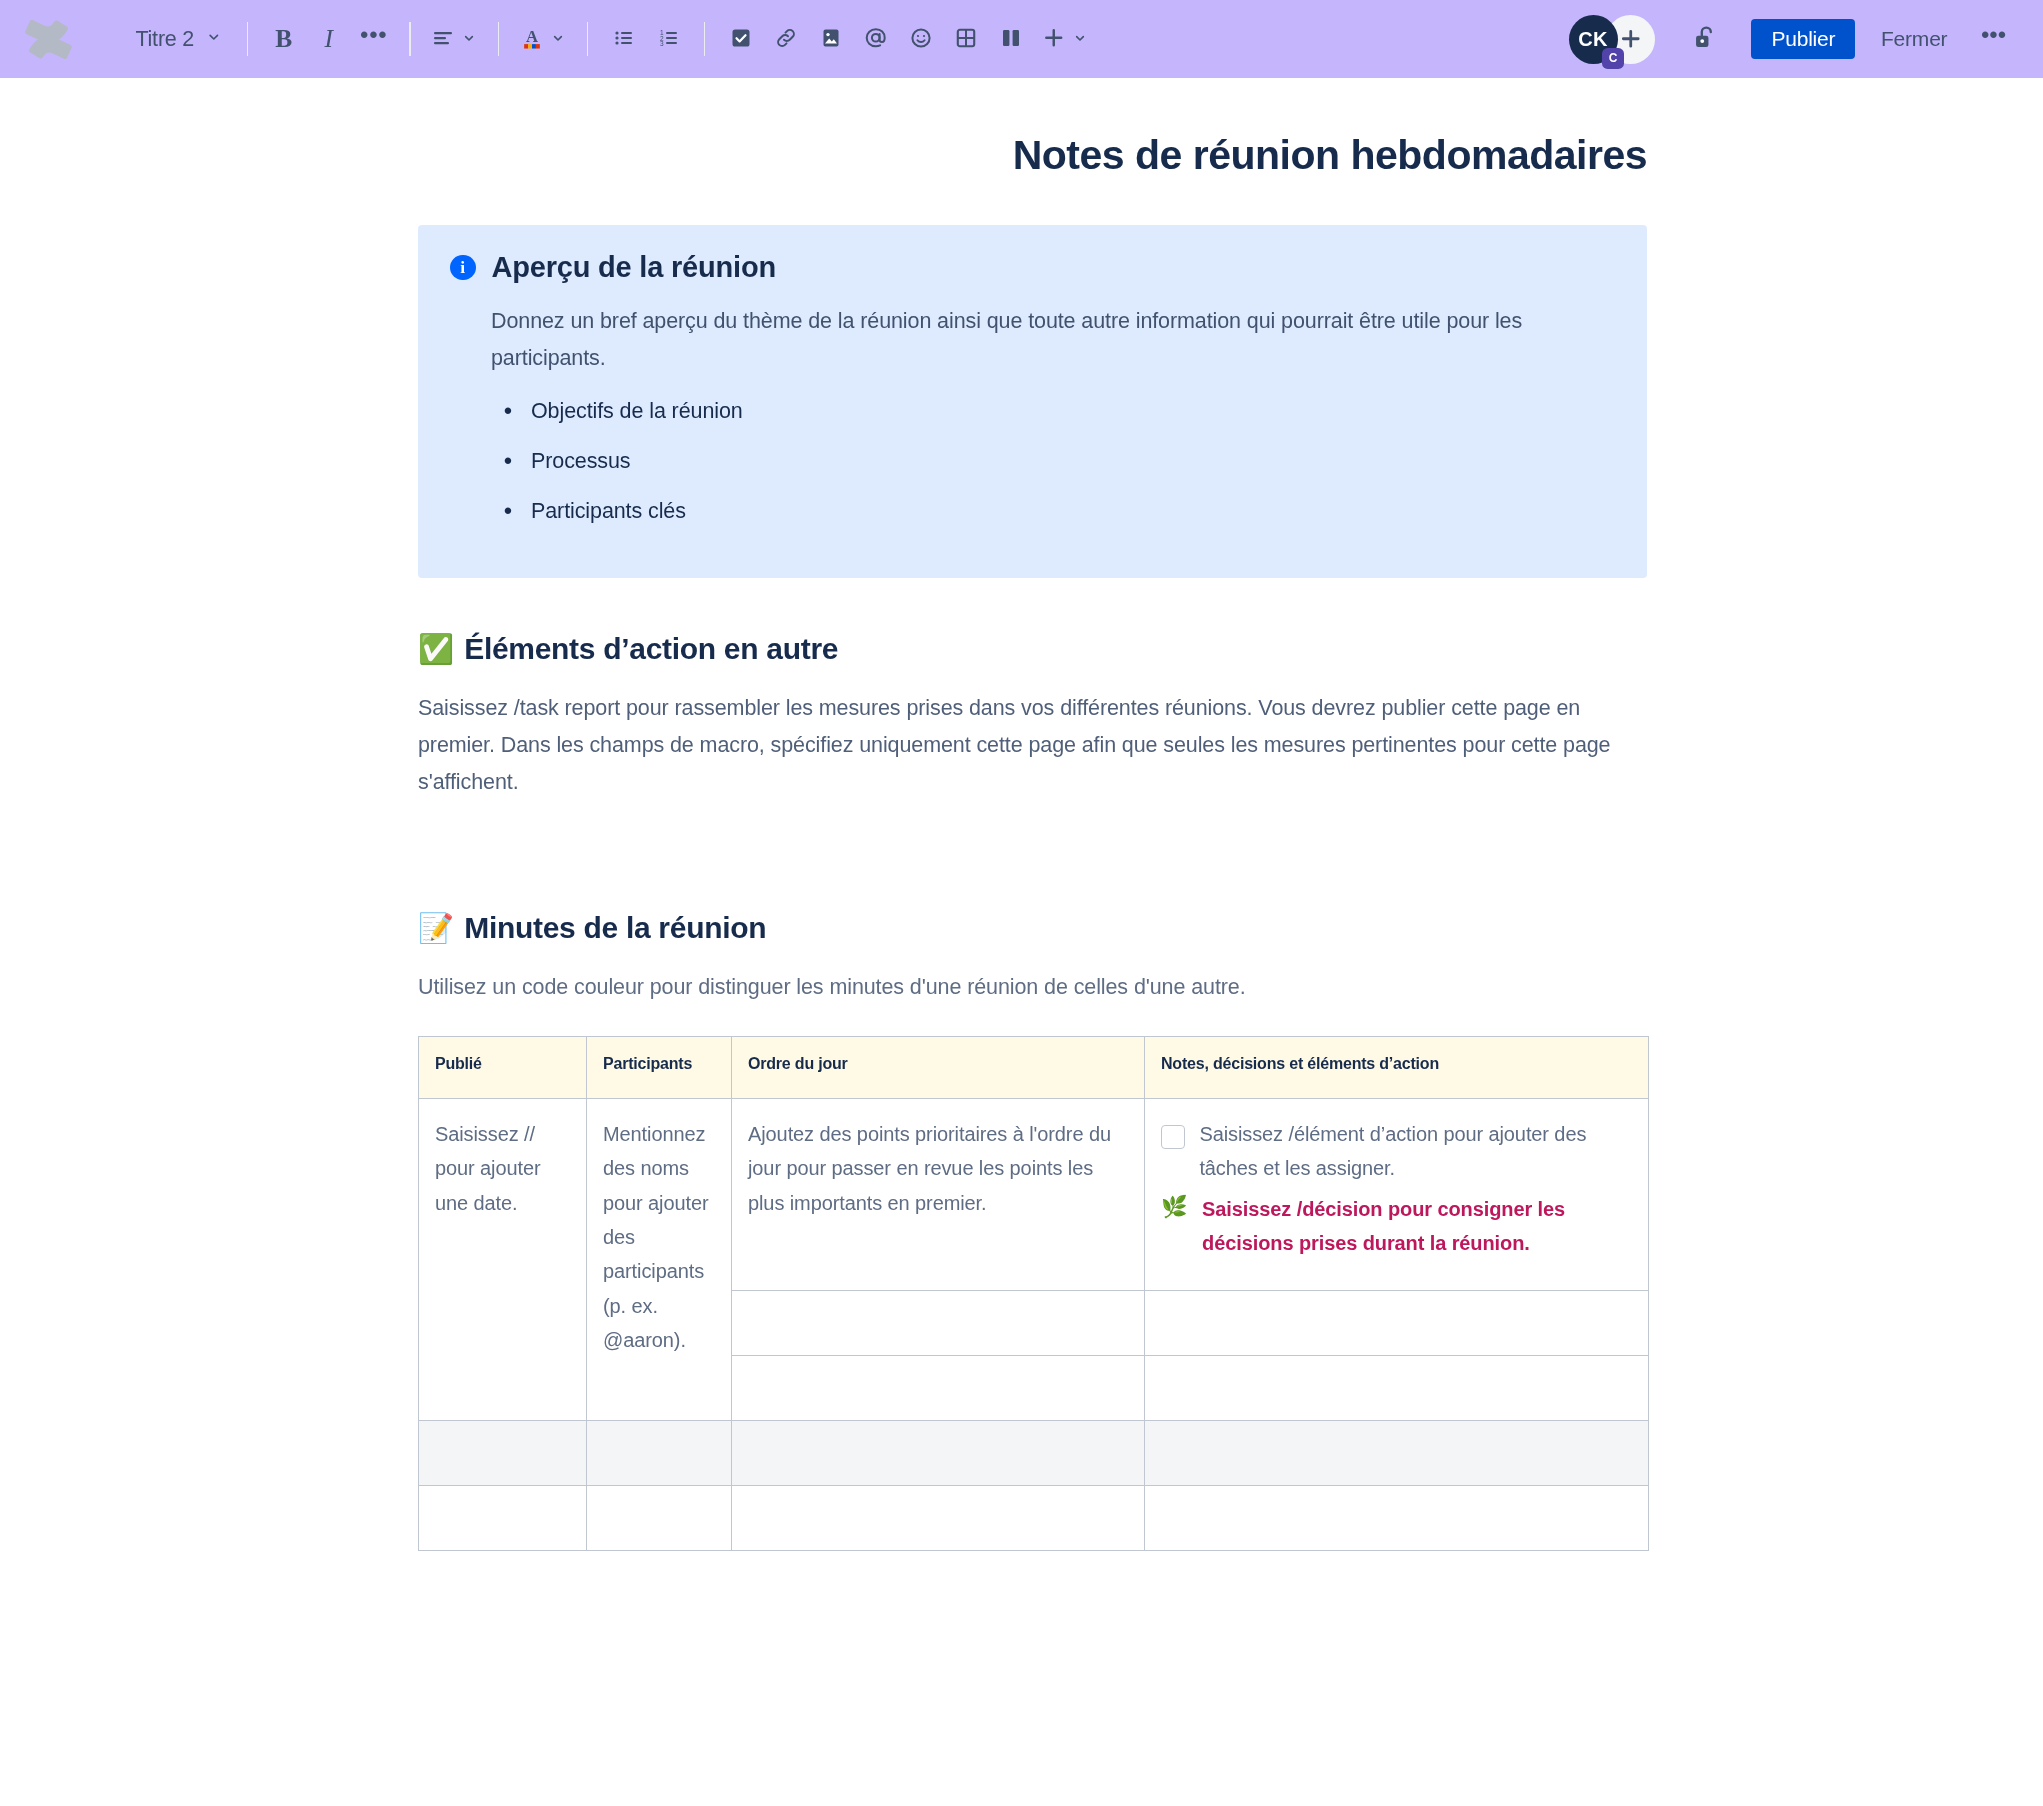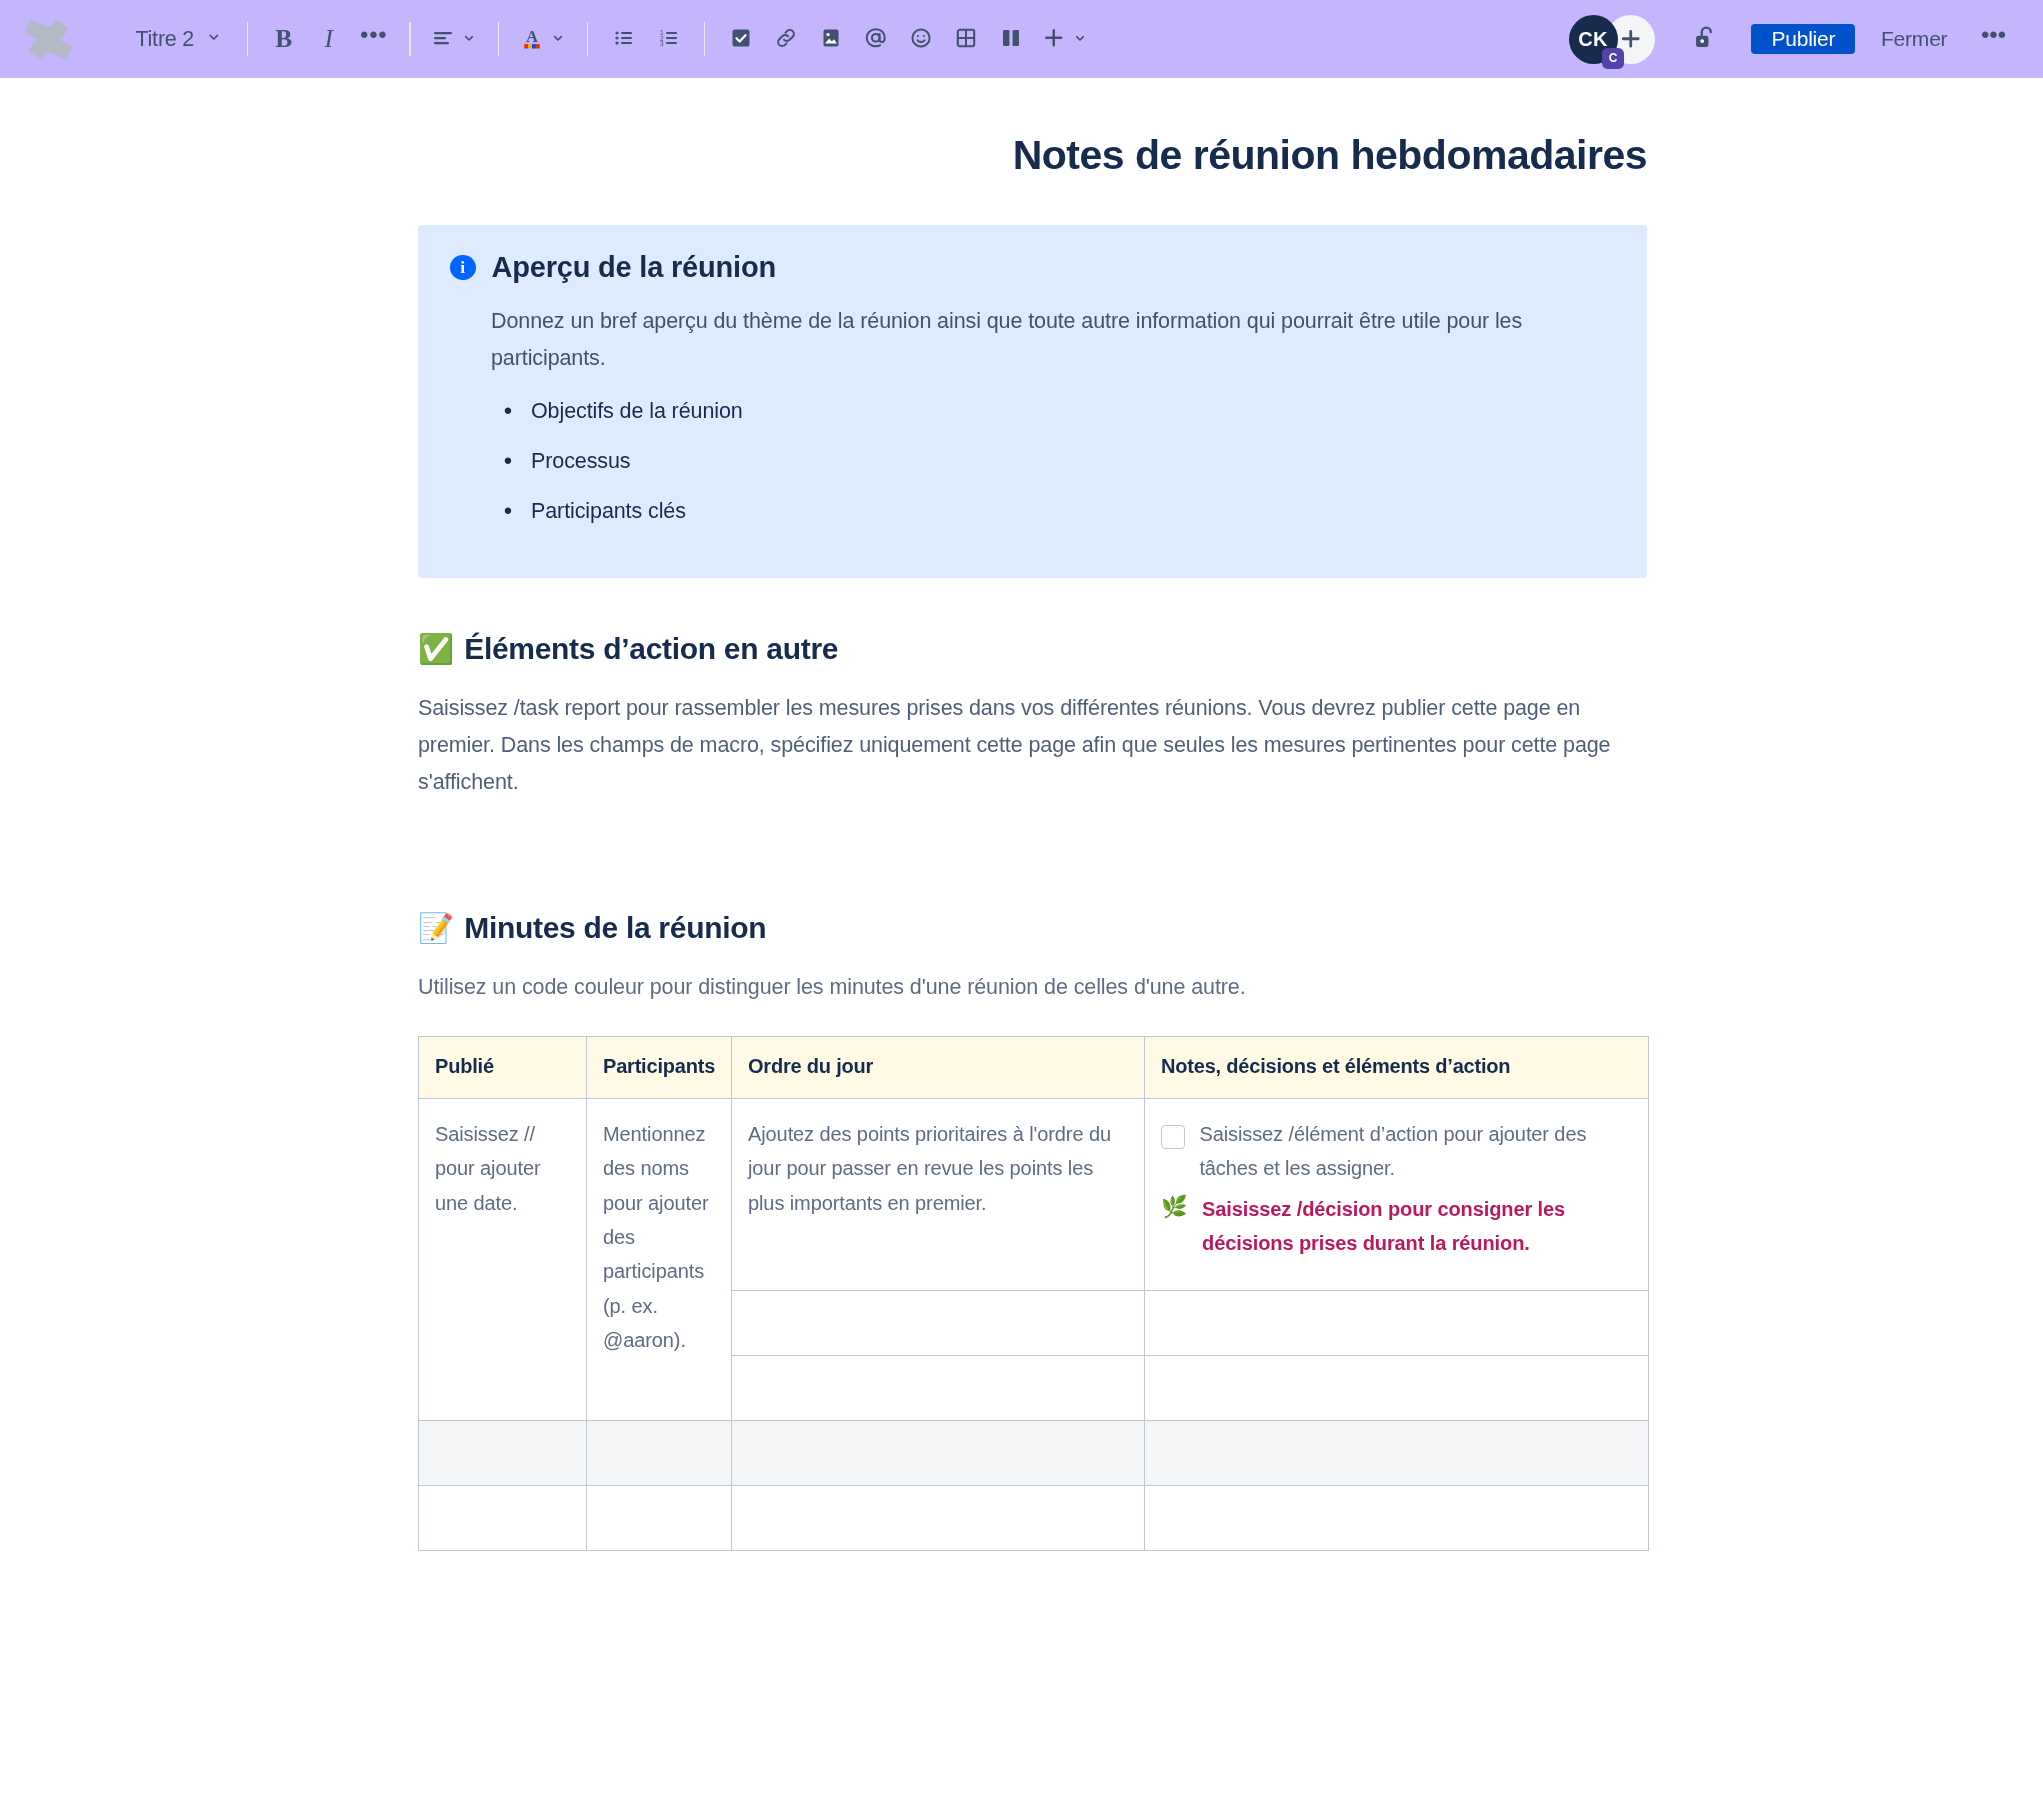--- a/index.html
+++ b/index.html
@@ -142,21 +142,21 @@
     border-radius: 4.8px; cursor: pointer; color: #42526e;
     margin-right: 16px;
   }
 
   .publish-btn {
     background: #0052cc;
     color: #ffffff;
     font-size: 21px;
     border-radius: 4px;
     padding: 0 20px;
-    height: 30px;
+    height: 40px;
     display: flex;
     align-items: center;
     justify-content: center;
     border: none;
     cursor: pointer;
     font-family: "Liberation Sans", sans-serif;
     letter-spacing: -0.2px;
   }
   .close-btn {
     color: #42526e;
@@ -288,21 +288,21 @@
     margin-top: 30px;
   }
   .mtable th, .mtable td {
     border: 1.6px solid #c1c7d0;
     vertical-align: top;
     padding: 17.6px 16px 17.6px 16px;
   }
   .mtable th {
     background: #fffae6;
     text-align: left;
-    font-size: 20px;
+    font-size: 16px;
     font-weight: bold;
     color: #172b4d;
     letter-spacing: -0.2px;
     height: 62px;
     padding-top: 17.6px;
   }
   .mtable td {
     font-size: 20px;
     color: #5e6c84;
     line-height: 1.72;

